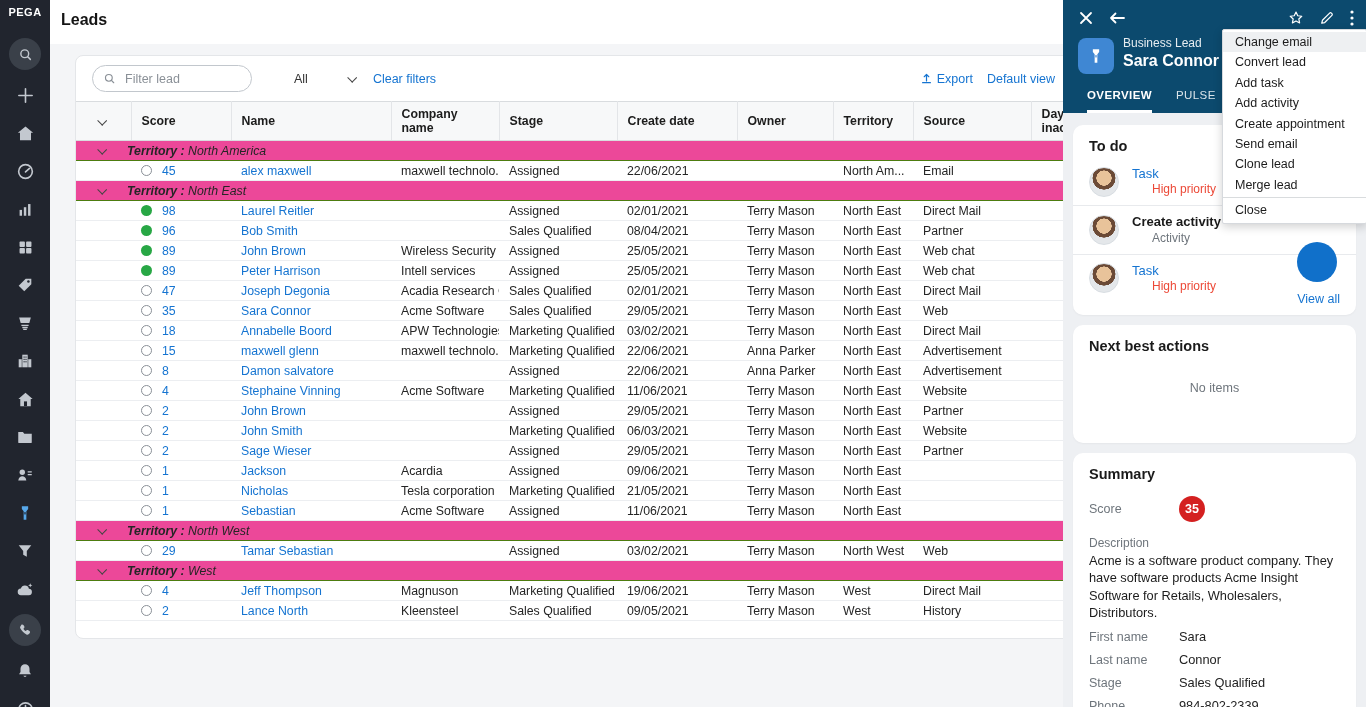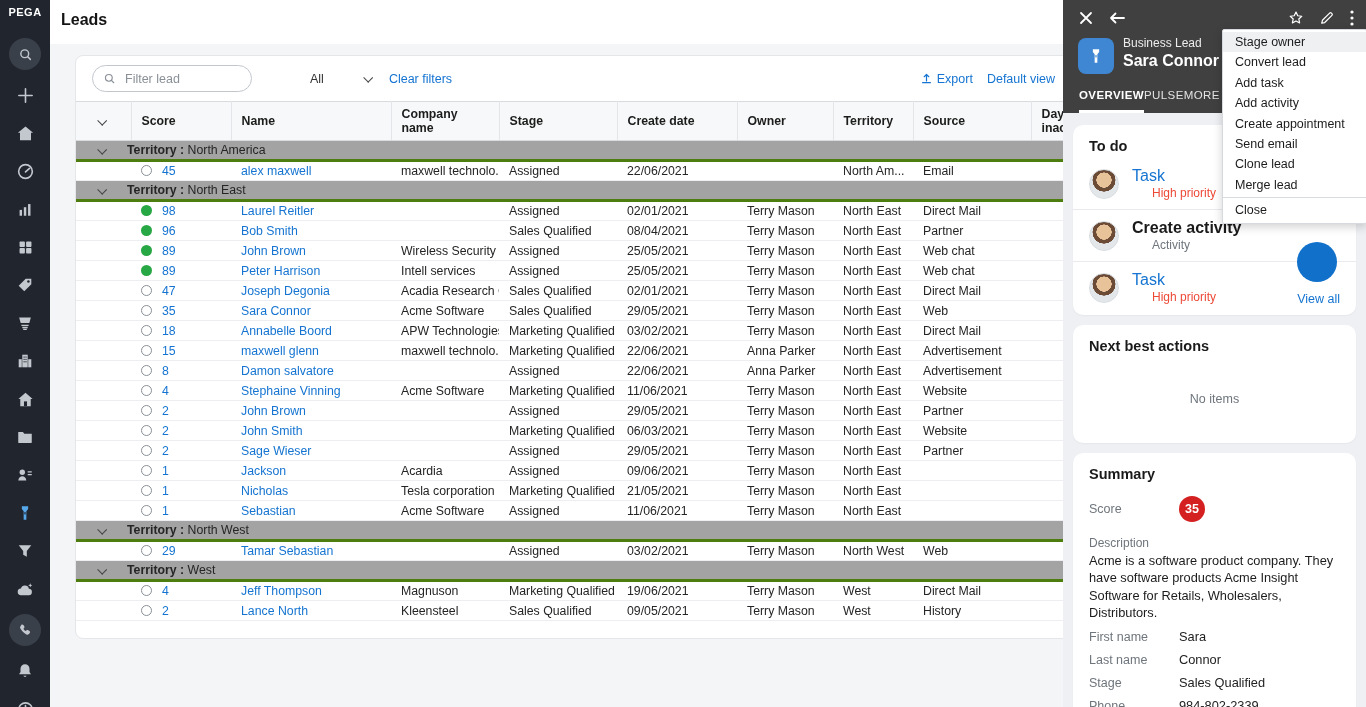--- a/index.html
+++ b/index.html
@@ -20,73 +20,73 @@
   
   .topbar { position:absolute; left:50px; top:0; right:0; height:44px; background:#fff; }
   .page-title { position:absolute; left:61px; top:11px; font-size:16px; font-weight:bold; color:#141414; }
   .card { position:absolute; left:75px; top:55px; width:1005px; height:584px; background:#fff;
     border:1px solid #e4e6e9; border-radius:8px; overflow:hidden; }
   .filterbar { height:45px; display:flex; align-items:center; padding:0 16px; gap:18px; }
   .filter-input { display:flex; align-items:center; gap:7px; width:160px; height:27px; border:1px solid #c2c7cd;
     border-radius:14px; padding:0 10px; color:#8a9097; }
   .filter-input input { border:none; outline:none; width:110px; font-size:12.5px; font-family:inherit; color:#333; }
   .filter-input input::placeholder { color:#8a9097; }
-  .dd { display:flex; align-items:center; gap:40px; font-size:12.5px; color:#333; margin-left:40px; cursor:pointer; }
+  .dd { display:flex; align-items:center; gap:40px; font-size:12.5px; color:#333; margin-left:24px; cursor:pointer; }
   .link { color:#1574d1; font-size:12.5px; text-decoration:none; cursor:pointer; }
   .fb-right { margin-left:auto; display:flex; align-items:center; gap:14px; padding-right:8px; }
   .exp { display:flex; align-items:center; gap:4px; }
   
   .chev { display:inline-block; width:7px; height:7px; border-right:1.6px solid #444; border-bottom:1.6px solid #444;
     transform:rotate(45deg) translateY(-1px); }
   
   table.leads { border-collapse:collapse; table-layout:fixed; width:1005px; font-size:12.3px; }
   table.leads th { background:#f7f8f9; border-top:1px solid #d9dcdf; border-bottom:1px solid #d9dcdf;
     border-right:1px solid #e3e5e8; text-align:left; font-weight:bold; padding:5px 10px; height:34px; color:#1c1c1c; vertical-align:middle; line-height:1.15; }
   table.leads th:last-child { border-right:none; }
   table.leads td { border-bottom:1px solid #eceef1; padding:0 10px; height:20px; white-space:nowrap; overflow:hidden; vertical-align:middle; }
-  tr.group td { background:#a3a3a3; border-bottom:3px solid #4d7c0f; }
+  tr.group td { background:#ec4899; border-bottom:1px solid #4d7c0f;font-style:italic; }
   .g-wrap { display:flex; align-items:center; gap:22px; padding-left:12px; }
   .g-label b { font-weight:bold; }
   .dot { display:inline-block; width:11px; height:11px; border-radius:50%; vertical-align:-1px; margin-right:10px; }
   .dot.open { border:1.6px solid #8a9097; background:#fff; }
   .dot.green { background:#28a745; }
   a.cell-link { color:#1574d1; text-decoration:none; cursor:pointer; }
   td.c-score { padding-left:16px; }
   
   .panel { position:absolute; left:1063px; top:0; width:303px; height:707px; background:#eef0f3; z-index:20; }
-  .p-head { position:absolute; left:0; top:0; width:100%; height:113px; background:#404040; color:#fff; }
+  .p-head { position:absolute; left:0; top:0; width:100%; height:113px; background:#0c4a6e; color:#fff; }
   .ph-row1 { display:flex; align-items:center; padding:10px 12px 0 16px; gap:16px; }
   .ph-right { margin-left:auto; display:flex; align-items:center; gap:16px; }
   .ph-ico { cursor:pointer; display:flex; }
   .tile { position:absolute; left:15px; top:38px; width:36px; height:36px; border-radius:8px; background:#3f87d3;
     display:flex; align-items:center; justify-content:center; }
   .p-casetype { position:absolute; left:60px; top:36px; font-size:12px; color:rgba(255,255,255,.9); }
   .p-casename { position:absolute; left:60px; top:52px; font-size:16px; font-weight:bold; }
-  .p-tabs { position:absolute; left:16px; bottom:0; display:flex; }
+  .p-tabs { position:absolute; left:24px; bottom:0; display:flex; gap:24px; }
   .p-tab { font-size:11.5px; letter-spacing:.4px; color:rgba(255,255,255,.85); padding-bottom:9px; cursor:pointer; }
   .p-tab.active { font-weight:bold; color:#fff; border-bottom:3px solid #fff; }
   .p-card { position:absolute; left:10px; width:283px; background:#fff; border-radius:10px; box-shadow:0 1px 2px rgba(0,0,0,.04); }
   .p-card h3 { margin:0; padding:13px 16px 0; font-size:14.5px; color:#1a1a1a; }
   
   .todo { top:125px; height:190px; }
   .todo-item { display:flex; align-items:center; gap:13px; padding:8px 16px; }
   .todo-item + .todo-item { border-top:1px solid #e8eaed; }
   .t-av { width:30px; height:30px; border-radius:50%; flex:none; border:1px solid #d8dde2;
     background:radial-gradient(circle at 50% 36%, #e8c39a 0 33%, #6b4a36 34% 50%, #e4e7ea 51% 100%); }
-  .t-title { font-size:16px; line-height:1.25; }
+  .t-title { font-size:13px; line-height:1.25; }
   .t-title.blue { color:#1574d1; cursor:pointer; }
   .t-title.bold { font-weight:bold; color:#1a1a1a; }
   .t-sub { font-size:12px; line-height:1.25;margin-left:20px; }
   .t-sub.red { color:#ec4937; }
   .t-sub.gray { color:#6e757c; }
   .viewall { position:absolute; right:16px; bottom:9px; font-size:12.5px; }
   .fab { position:absolute; left:1297px; top:242px; width:40px; height:40px; border-radius:50%; background:#1070ca; z-index:22; }
   
   .nba { top:325px; height:118px; }
-  .nba-empty { text-align:center; margin-top:38px; color:#6e757c; font-size:12.5px; }
+  .nba-empty { text-align:center; margin-top:27px; color:#6e757c; font-size:12.5px; }
   
   .summary { top:453px; height:300px; }
   .sum-row { display:flex; align-items:center; padding:0 16px; }
   .sum-label { width:90px; flex:none; color:#6e757c; font-size:12.5px; }
   .sum-value { font-size:12.8px; color:#222; }
   .score-badge { width:26px; height:26px; border-radius:50%; background:#d42020; color:#fff; font-weight:bold;
     font-size:12.5px; display:flex; align-items:center; justify-content:center; }
   .desc-label { padding:14px 16px 2px; color:#6e757c; font-size:12px; }
   .desc-text { padding:0 16px; font-size:12.8px; line-height:1.35; color:#1c1c1c; }
   .fields { margin-top:8px; display:flex; flex-direction:column; gap:8px; }
@@ -703,21 +703,21 @@
           <a class="sum-value link" style="font-size:12.8px">984-802-2339</a>
         </div>
       </div>
   </div>
 </div>
 
 <div class="fab"></div>
 
 <div class="menu">
     <div class="menu-group">
-      <div class="menu-item hover">Stage owner</div>
+      <div class="menu-item hover">Change email</div>
       <div class="menu-item">Convert lead</div>
       <div class="menu-item">Add task</div>
       <div class="menu-item">Add activity</div>
       <div class="menu-item">Create appointment</div>
       <div class="menu-item">Send email</div>
       <div class="menu-item">Clone lead</div>
       <div class="menu-item">Merge lead</div>
     </div>
     <div class="menu-group">
       <div class="menu-item">Close</div>

